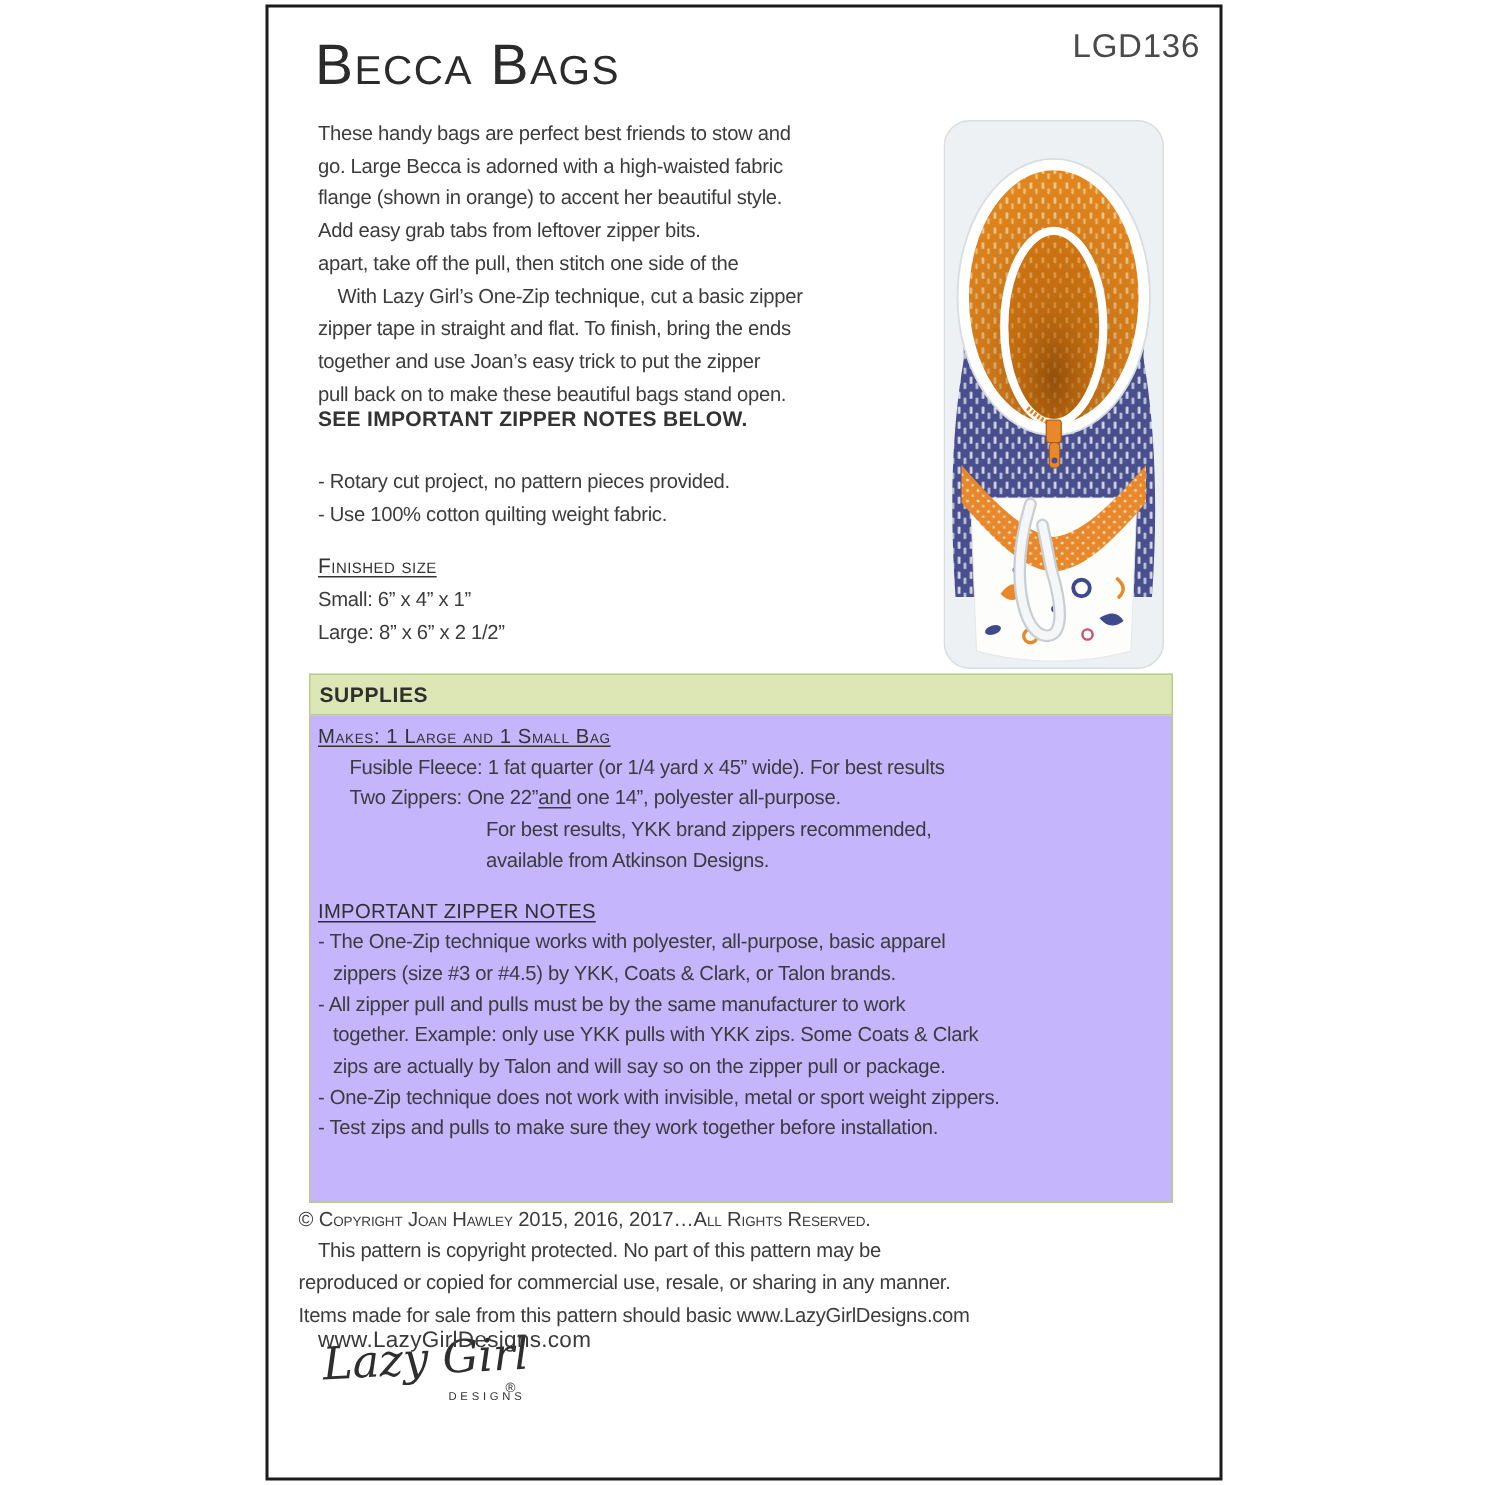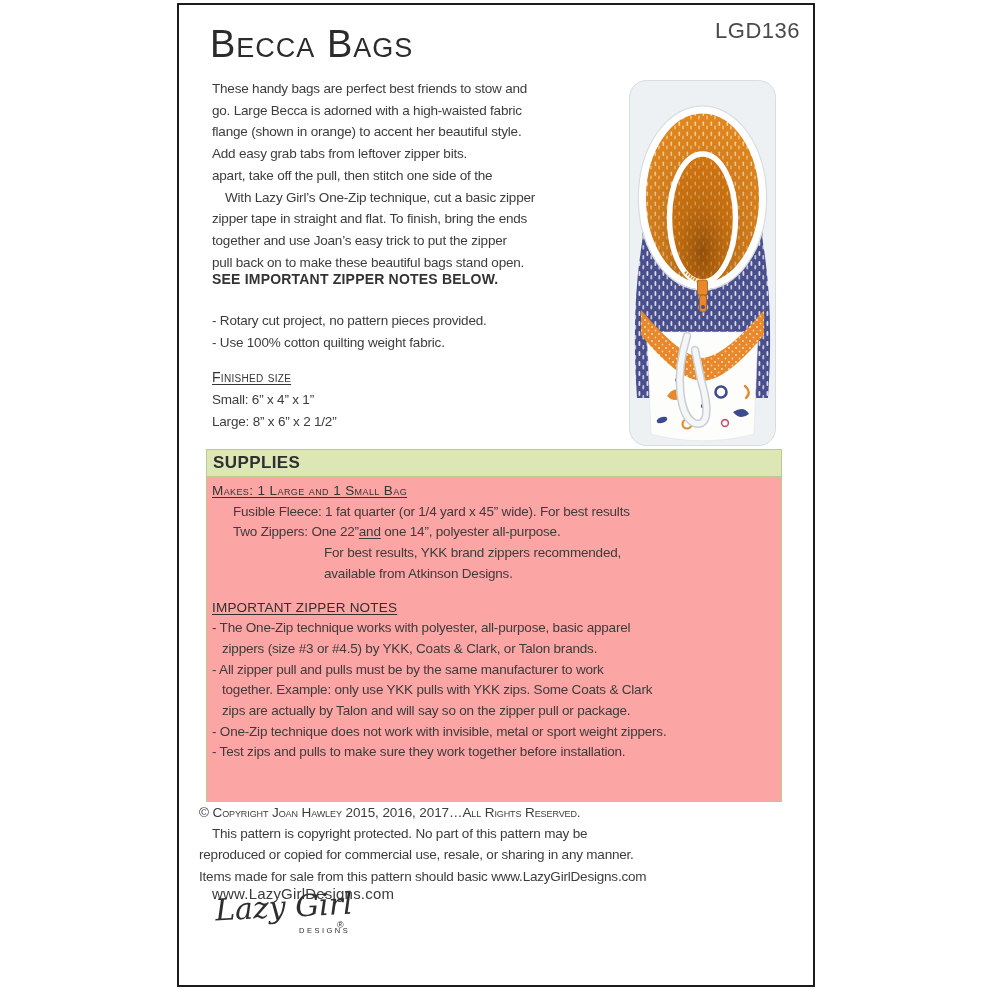--- a/index.html
+++ b/index.html
@@ -25,22 +25,22 @@
   .indent{padding-left:13px}
   .callout{left:33px;top:266px;font-size:14px;font-weight:bold;letter-spacing:0.2px;color:#333;white-space:nowrap}
   .bullets{left:33px;top:305px}
   .bullets .line{line-height:22px}
   .finished{left:33px;top:360px}
   .finished .heading{font-variant:small-caps;text-decoration:underline;text-underline-offset:2px;
                      font-size:14px;letter-spacing:0.3px;line-height:24px;color:#343434}
   .photo{left:450px;top:75px;width:147px;height:366px}
   .supplies-band{left:27px;top:444px;width:576px;height:28px;background:var(--supplies-band);
                  border:1.5px solid var(--supplies-border);display:flex;align-items:center;padding-left:6px}
-  .supplies-band .hdr{font-size:17px;font-weight:bold;letter-spacing:0.4px;color:#2f2f2f}
-  .supplies-box{left:27px;top:472px;width:576px;height:325px;background:#fca5a5;
+  .supplies-band .hdr{font-size:14px;font-weight:bold;letter-spacing:0.4px;color:#2f2f2f}
+  .supplies-box{left:27px;top:472px;width:576px;height:325px;background:#c4b5fd;
                 border:1.5px solid var(--supplies-border);border-top:none;padding:4px 0 0 5px}
   .supplies-box .line{line-height:20.7px}
   .makes{font-variant:small-caps;text-decoration:underline;text-underline-offset:2px;
          letter-spacing:0.4px;color:#343434}
   .ind1{padding-left:21px}
   .ind2{padding-left:112px}
   .ind3{padding-left:128px}
   .u-and{text-decoration:underline;text-underline-offset:2px}
   .notes-heading{font-weight:normal;text-decoration:underline;text-underline-offset:2px;
                  margin-top:13px;letter-spacing:0.2px;color:#303030}

